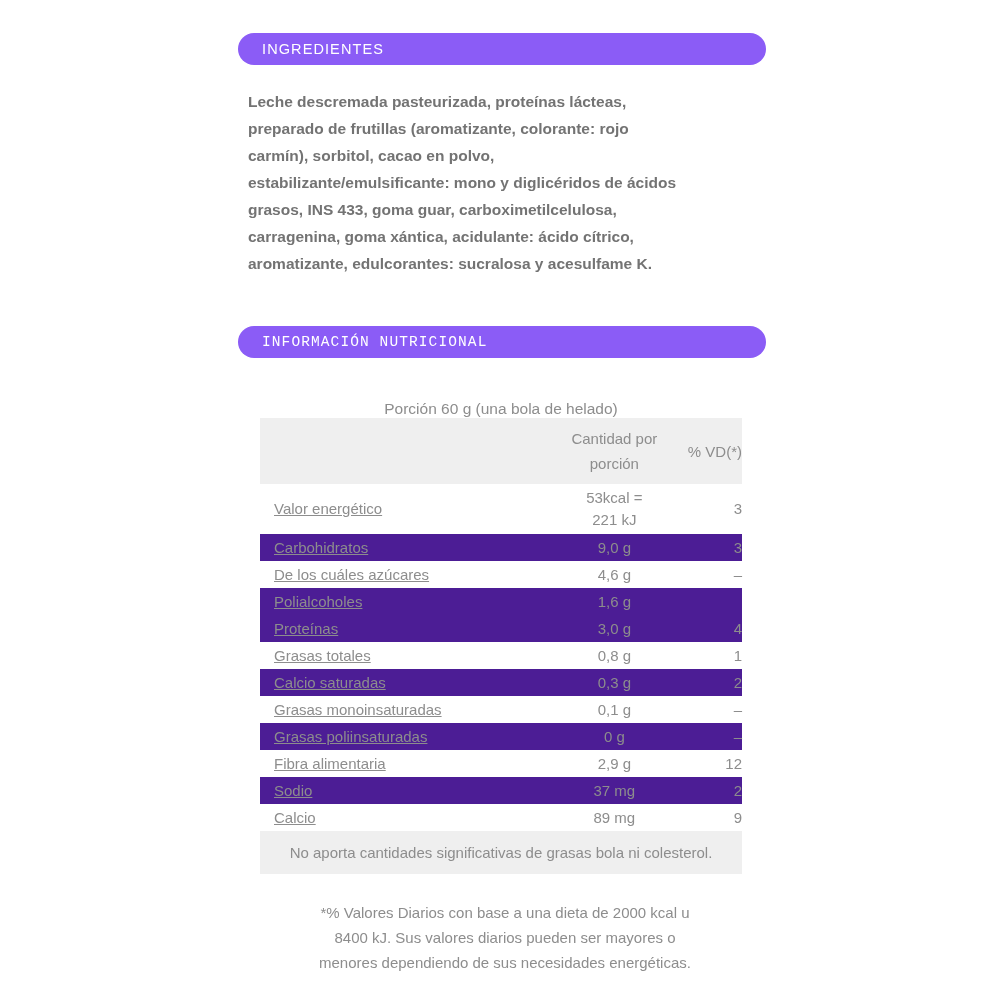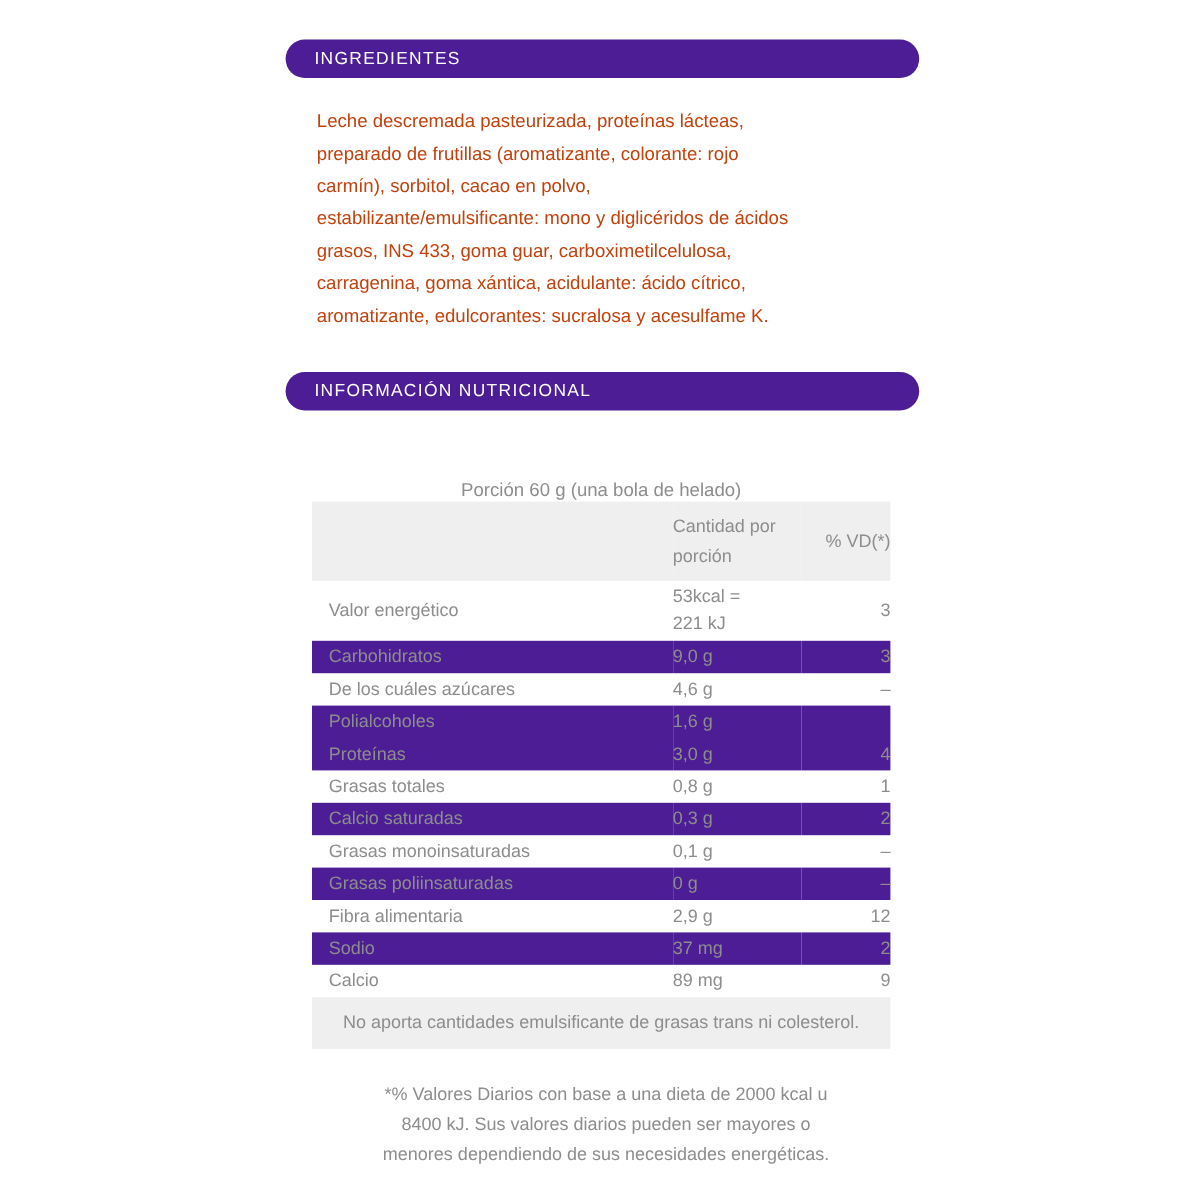--- a/index.html
+++ b/index.html
@@ -20,45 +20,46 @@
     height: 1000px;
     box-sizing: border-box;
   }
 
   
   .section-bar {
     position: absolute;
     left: 238px;
     width: 528px;
     height: 32px;
-    background: #4c1d95;
+    background: #8b5cf6;
     border-radius: 16px;
     display: flex;
     align-items: center;
   }
   .section-bar .section-title {
     margin-left: 24px;
     font-size: 14.5px;
     letter-spacing: 1.1px;
     color: #ffffff;
     font-weight: 400;
   }
   #bar-ingredientes { top: 33px; }
-  #bar-nutricional  { top: 310px; }
+  #bar-nutricional  { top: 326px; font-family: Liberation Mono, monospace; }
 
   
   .ingredients-text {
     position: absolute;
-    left: 264px;
+    left: 248px;
     top: 88px;
     width: 520px;
     font-size: 15.5px;
     line-height: 27px;
-    color: #c2410c;
+    color: #737373;
     white-space: pre-wrap;
+    font-weight: bold;
   }
 
   
   .nutrition-wrap {
     position: absolute;
     left: 260px;
     top: 400px;
     width: 482px;
   }
   .portion {
@@ -70,22 +71,22 @@
     border-collapse: collapse;
     width: 482px;
     font-size: 15px;
     color: #8d8d8d;
   }
   table.nutri td, table.nutri th {
     padding: 0;
     font-weight: 400;
     vertical-align: middle;
   }
-  .col-name   { width: 296px; text-align: left;   padding-left: 14px !important; }
-  .col-amount { width: 110px; }
+  .col-name   { width: 296px; text-align: left;   padding-left: 14px !important; text-decoration: underline; }
+  .col-amount { width: 110px; text-align: center; }
   .col-vd     { width:  76px; text-align: right; }
 
   tr.head td {
     background: #efefef;
     line-height: 25px;
     padding-top: 8px !important;
     padding-bottom: 8px !important;
   }
   tr.head .col-amount, tr.head .col-vd { color: #8d8d8d; }
 
@@ -228,21 +229,21 @@
           <td class="col-vd">2</td>
         </tr>
 
         <tr class="data">
           <td class="col-name">Calcio</td>
           <td class="col-amount">89 mg</td>
           <td class="col-vd">9</td>
         </tr>
 
         <tr class="note">
-          <td colspan="3">No aporta cantidades emulsificante de grasas trans ni colesterol.</td>
+          <td colspan="3">No aporta cantidades significativas de grasas bola ni colesterol.</td>
         </tr>
       </tbody>
     </table>
   </div>
 
   <div class="footnote">*% Valores Diarios con base a una dieta de 2000 kcal u
 8400 kJ. Sus valores diarios pueden ser mayores o
 menores dependiendo de sus necesidades energéticas.</div>
 
 </div>

